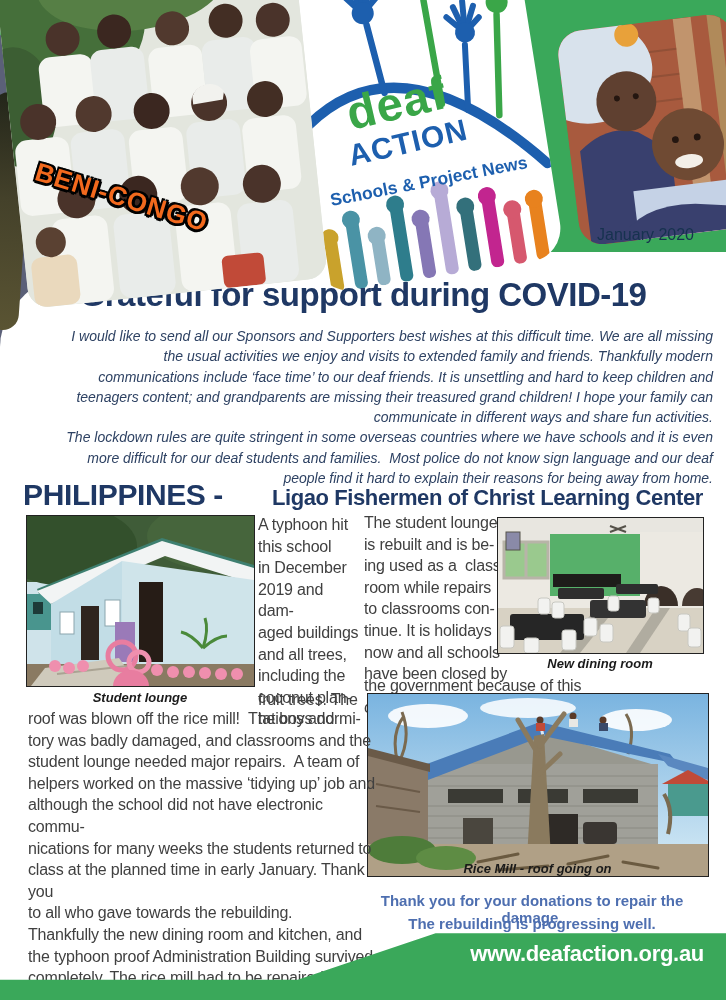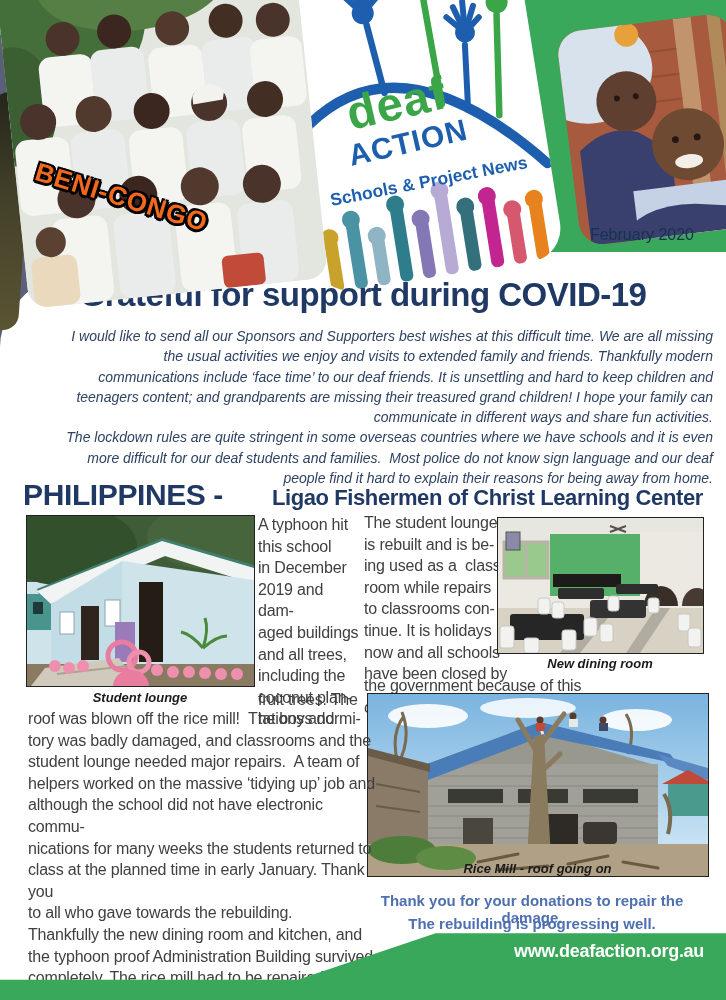--- a/index.html
+++ b/index.html
@@ -56,21 +56,21 @@
   .col1-tail{left:232px;top:177px;width:120px;}
   .col2{left:338px;top:0;width:154px;}
   .col2-tail{left:338px;top:163px;width:260px;}
   .bodytext{left:2px;top:196px;width:350px;}
   .thanks{position:absolute;left:330px;width:352px;text-align:center;color:#4e6fb0;font-weight:bold;font-size:15px;}
   .t1{top:380px;}
   .t2{top:403px;}
   
   .footer-green{position:absolute;left:0;top:925px;width:726px;height:75px;background:#3aa85a;z-index:5;
         clip-path:polygon(0 73%,41% 73%,60% 11%,100% 11%,100% 100%,0 100%);}
-  .footer-url{position:absolute;right:22px;top:16px;color:#ffffff;font-size:18px;font-weight:bold;letter-spacing:-0.3px;}
+  .footer-url{position:absolute;right:22px;top:16px;color:#ffffff;font-size:22px;font-weight:bold;letter-spacing:-0.3px;}
 </style>
 </head>
 <body>
 
 <div class="page">
 
   <div class="header-green"></div>
   <div class="slate-sliver-top"></div>
   <div class="slate-sliver-left"></div>
   <div class="slate-wedge"></div>
@@ -219,21 +219,21 @@
       <circle cx="53" cy="72" r="3" fill="#241610"></circle>
         <circle cx="72" cy="72" r="3" fill="#241610"></circle>
       <circle cx="118" cy="126" r="36" fill="#6f4a33"></circle>
       <circle cx="106" cy="120" r="3.4" fill="#241610"></circle>
         <circle cx="128" cy="120" r="3.4" fill="#241610"></circle>
       <ellipse cx="117" cy="143" rx="14" ry="7" fill="#f3efe8"></ellipse>
       <rect x="58" y="166" width="117" height="50" fill="#c5d2e6"></rect>
       <path d="M38,215 Q60,180 118,186 L175,196 L175,215 Z" fill="#39406e"></path>
     </svg>
   </div>
-  <div class="date">February 2020</div>
+  <div class="date">January 2020</div>
 
   <div class="title">Grateful for support during COVID-19</div>
   <p class="intro">I would like to send all our Sponsors and Supporters best wishes at this difficult time. We are all missing
 the usual activities we enjoy and visits to extended family and friends. Thankfully modern
 communications include ‘face time’ to our deaf friends. It is unsettling and hard to keep children and
 teenagers content; and grandparents are missing their treasured grand children! I hope your family can
 communicate in different ways and share fun activities.
 The lockdown rules are quite stringent in some overseas countries where we have schools and it is even
 more difficult for our deaf students and families.  Most police do not know sign language and our deaf
 people find it hard to explain their reasons for being away from home.</p>

